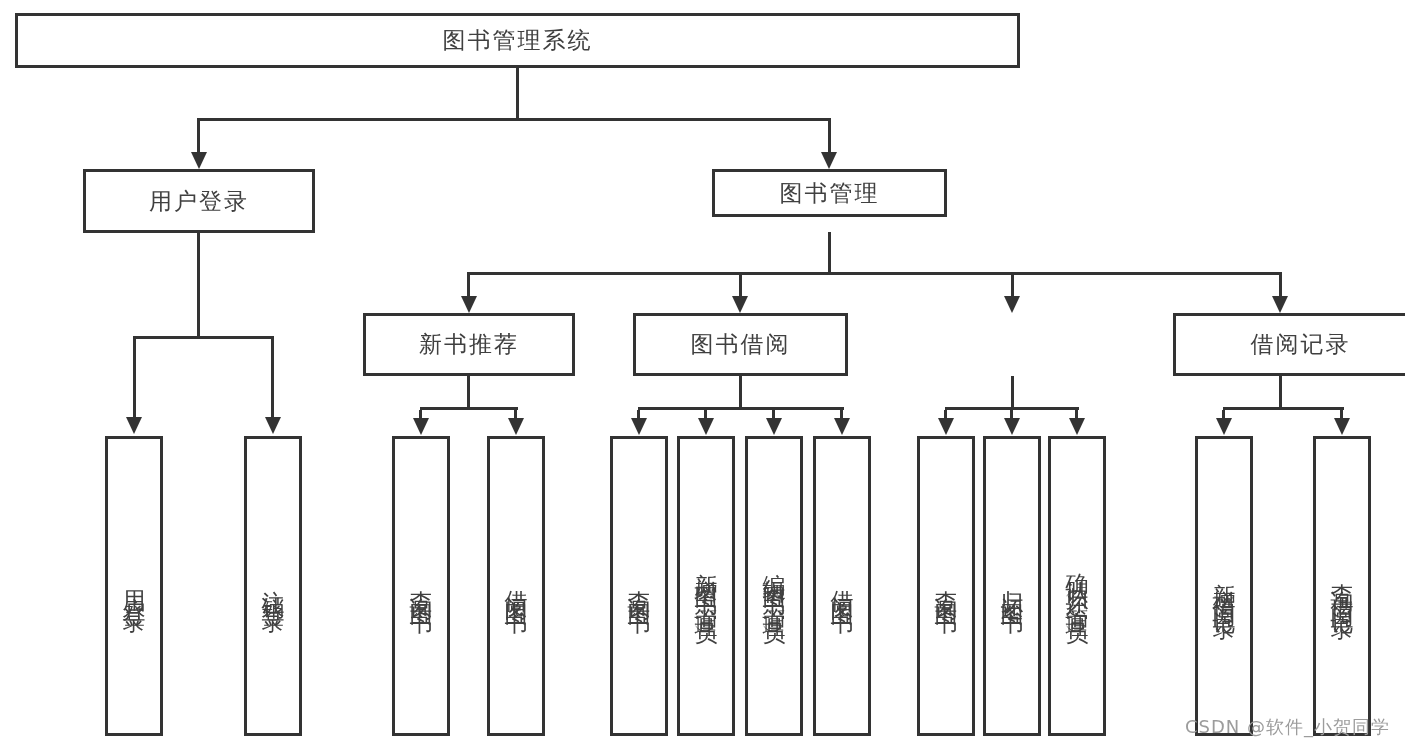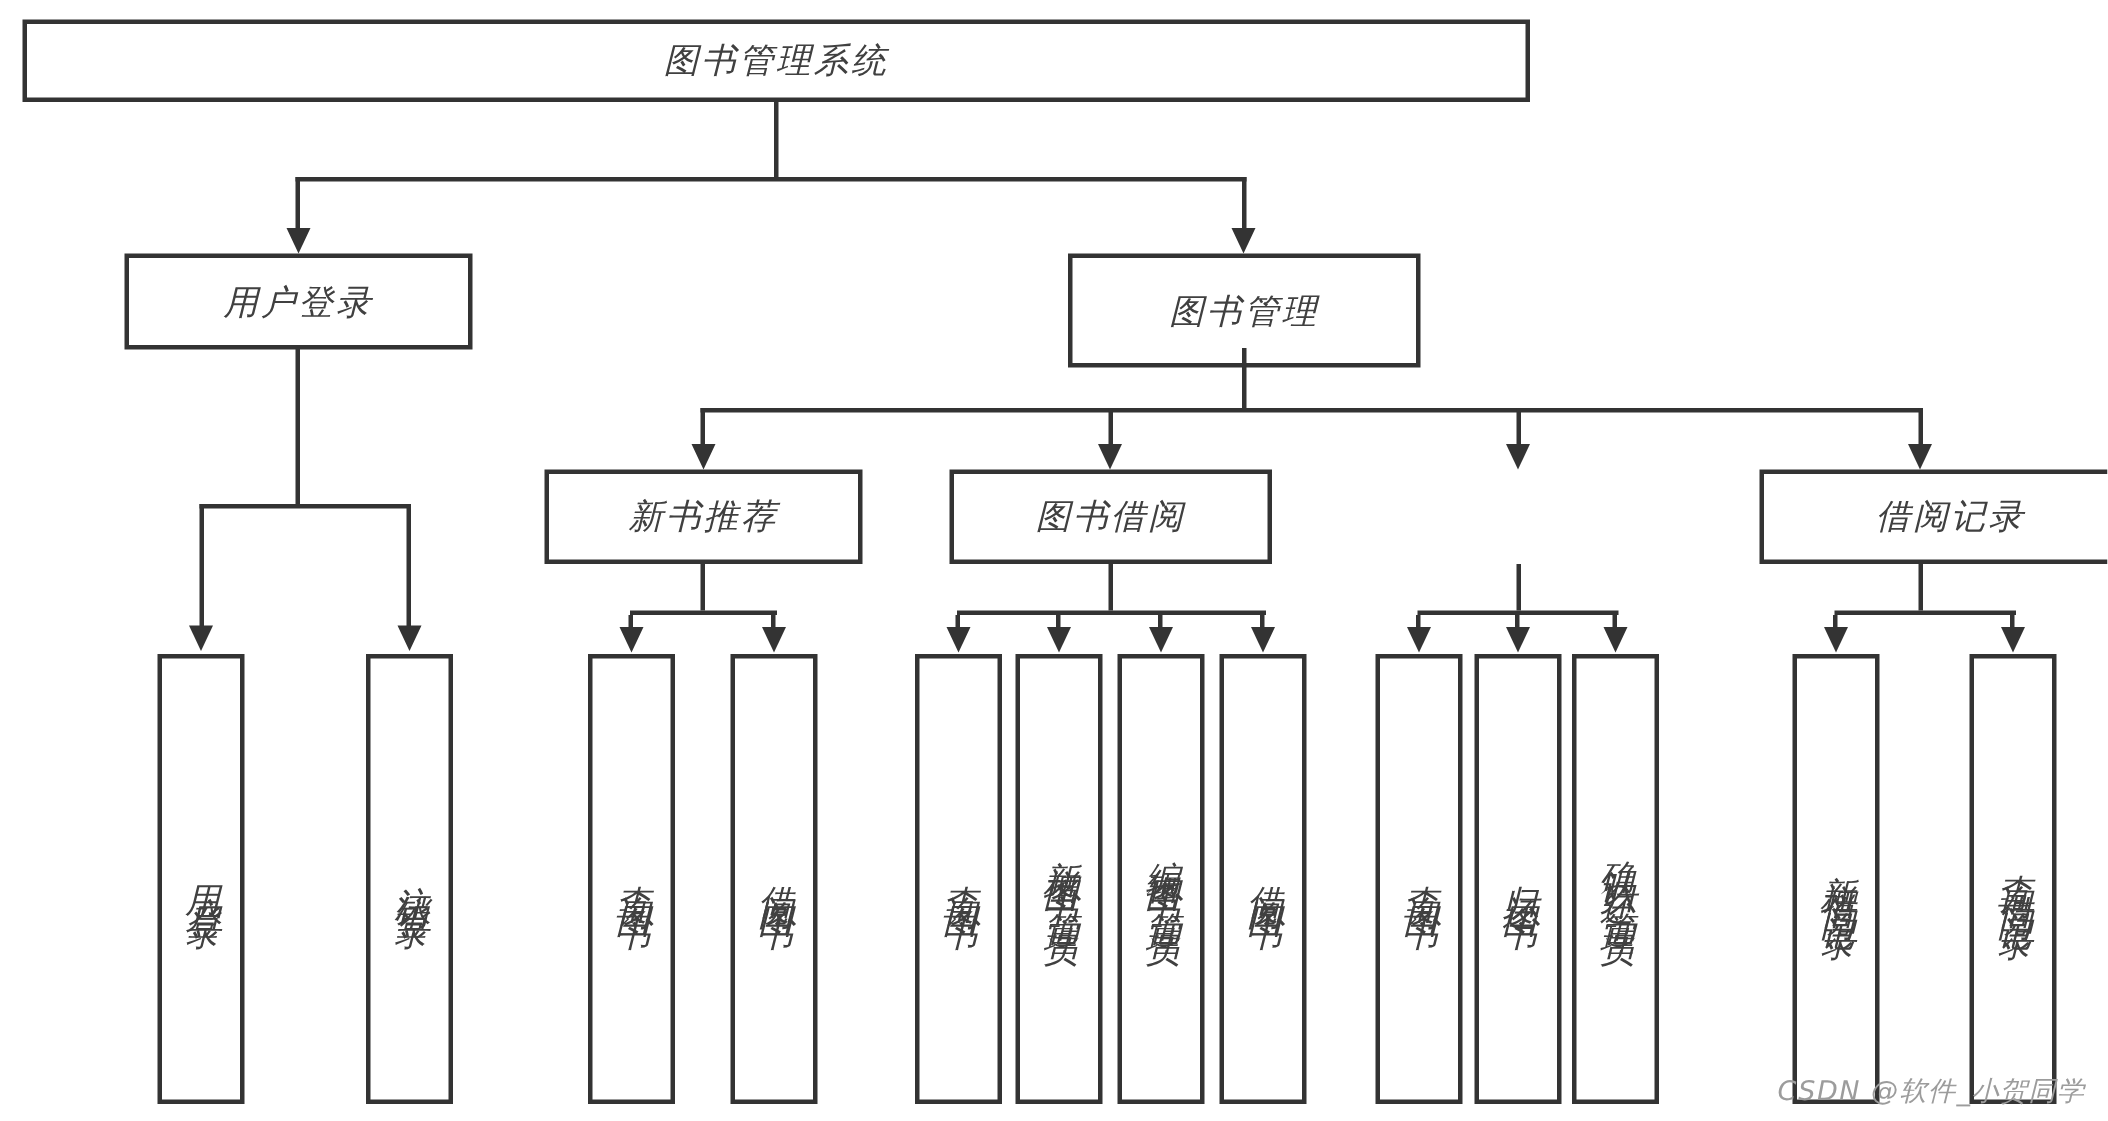--- a/index.html
+++ b/index.html
@@ -8,21 +8,20 @@
     --watermark:#9c9c9c;
     --background:#ffffff;
   }
   html,body{margin:0;padding:0;background:var(--background);}
   .canvas{
     position:relative;
     width:1405px;height:747px;
     background:var(--background);
     font-family:"DejaVu Sans","Liberation Sans",sans-serif;
     overflow:hidden;
-    font-style:italic;
   }
   .box{
     position:absolute;
     box-sizing:border-box;
     border:3px solid var(--line);
     background:#ffffff;
     display:flex;align-items:center;justify-content:center;
     color:var(--text);
   }
   .htext{
@@ -62,21 +61,21 @@
 
 <div class="canvas">
 
   <div class="box" style="left:15px;top:13px;width:1005px;height:55px">
     <span class="htext">图书管理系统</span>
   </div>
 
   <div class="box" style="left:83px;top:169px;width:232px;height:64px">
     <span class="htext">用户登录</span>
   </div>
-  <div class="box" style="left:712px;top:169px;width:235px;height:76px">
+  <div class="box" style="left:712px;top:169px;width:235px;height:48px">
     <span class="htext">图书管理</span>
   </div>
 
   <div class="box" style="left:633px;top:313px;width:215px;height:63px">
     <span class="htext">图书借阅</span>
   </div>
   <div class="box" style="left:363px;top:313px;width:212px;height:63px">
     <span class="htext">新书推荐</span>
   </div>
   <div class="box" style="left:1173px;top:313px;width:255px;height:63px">

